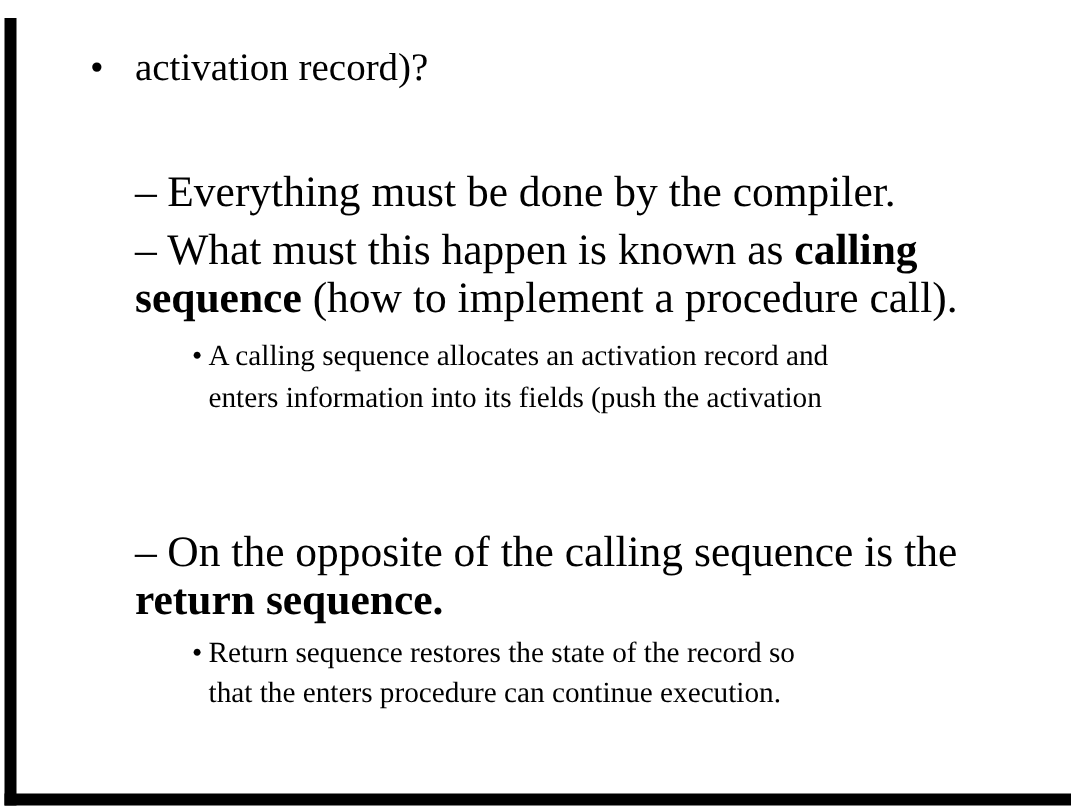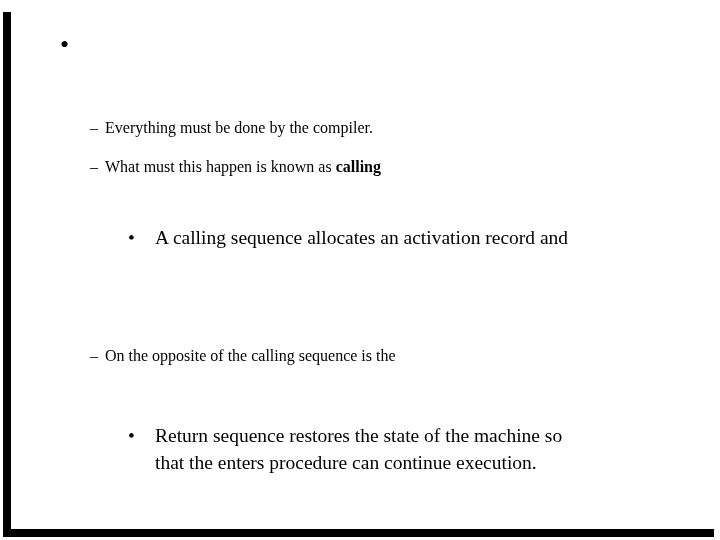--- a/index.html
+++ b/index.html
@@ -39,75 +39,83 @@
     left: 60px;
     top: 26px;
     font-size: 26px;
     line-height: 37px;
   }
   .b1 .marker { position: absolute; left: 0; top: 0; }
   .b1 .txt { margin-left: 30px; }
   
   .b2 {
     left: 90px;
-    font-size: 16px;
+    font-size: 29px;
     line-height: 32px;
   }
   .marker2 { margin-right: 7px; }
   
   .b3 {
     left: 128px;
     font-size: 19.5px;
     line-height: 27.5px;
   }
   .b3 .marker { position: absolute; left: 0; top: 0; }
-  .b3 .txt { margin-left: 27px; }
+  .b3 .txt { margin-left: 11px; }
   .b3.last { line-height: 26.5px; }
   b { font-weight: bold; margin-top: 48px; }
 </style>
 </head>
 <body>
 
 <div class="slide">
 
   <div class="bar-left"></div>
   <div class="bar-bottom"></div>
 
   <div class="blk b1">
     <span class="marker">•</span>
     <div class="txt">
+      <div class="ln">activation record)?</div>
     </div>
   </div>
 
   <div class="blk b2" style="top:112px">
     <div class="ln">
       <span class="marker2">–</span><span>Everything must be done by the compiler.</span>
     </div>
   </div>
 
   <div class="blk b2" style="top:151px">
     <div class="ln">
       <span class="marker2">–</span><span>What must this happen is known as </span><b>calling</b>
     </div>
+    <div class="ln">
+      <b>sequence</b><span> (how to implement a procedure call).</span>
+    </div>
   </div>
 
   <div class="blk b3" style="top:224px">
     <span class="marker">•</span>
     <div class="txt">
       <div class="ln">A calling sequence allocates an activation record and</div>
+      <div class="ln">enters information into its fields (push the activation</div>
     </div>
   </div>
 
-  <div class="blk b2" style="top:340px">
+  <div class="blk b2" style="top:352px">
     <div class="ln">
       <span class="marker2">–</span><span>On the opposite of the calling sequence is the</span>
+    </div>
+    <div class="ln">
+      <b>return sequence.</b>
     </div>
   </div>
 
   <div class="blk b3 last" style="top:423px">
     <span class="marker">•</span>
     <div class="txt">
-      <div class="ln">Return sequence restores the state of the machine so</div>
+      <div class="ln">Return sequence restores the state of the record so</div>
       <div class="ln">that the enters procedure can continue execution.</div>
     </div>
   </div>
 
 </div>
 
 </body></html>

